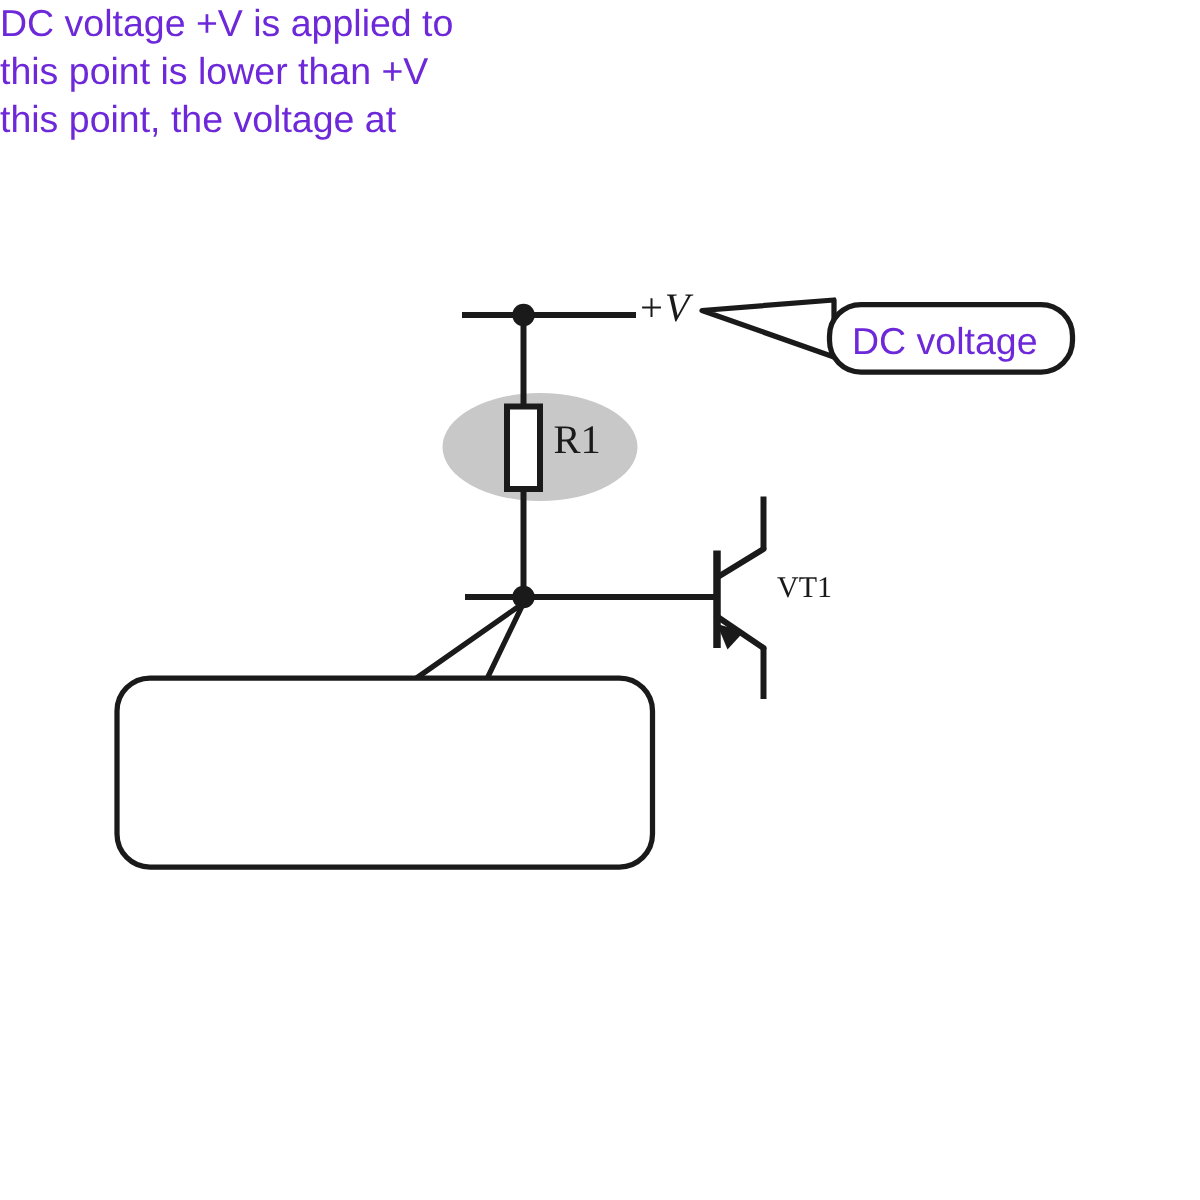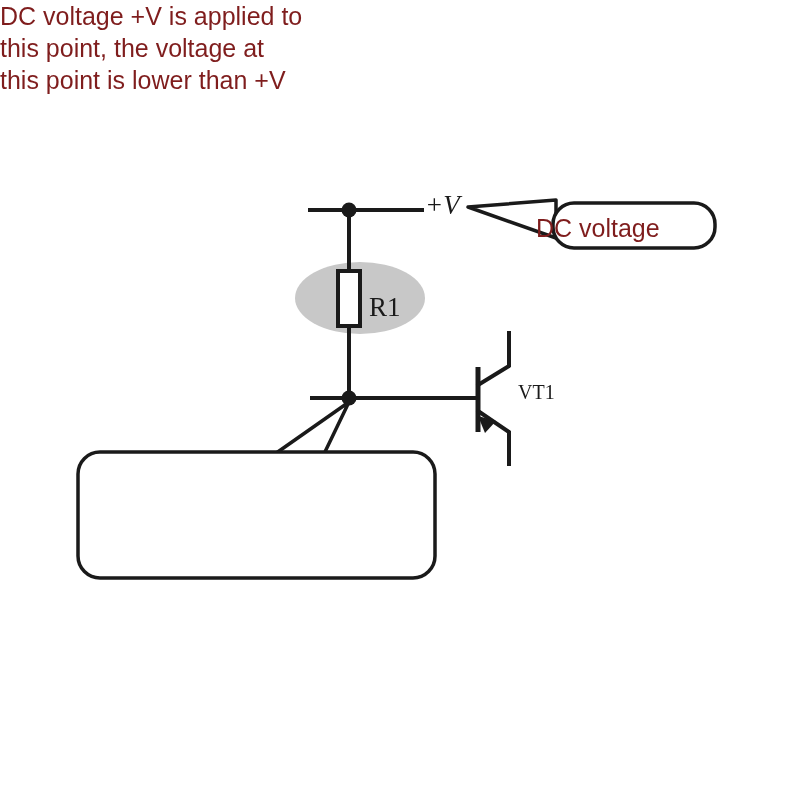--- a/index.html
+++ b/index.html
@@ -35,42 +35,42 @@
     font-family: "Liberation Serif", "DejaVu Serif", serif;
     font-style: italic;
   }
   .serif-plain {
     font-family: "Liberation Serif", "DejaVu Serif", serif;
     font-style: normal;
   }
   .callout-text {
     position: absolute;
     font-family: "Liberation Sans", sans-serif;
-    color: #7f1d1d;
+    color: #6d28d9;
     white-space: pre;
     line-height: 1.28;
   }
   #callout-dc-voltage-text {
-    left: 536px;
+    left: 568px;
     top: 212px;
     font-size: 25px;
   }
   #callout-node-text {
     left: 92px;
     top: 459px;
     font-size: 25px;
   }
   #label-plus-v {
     left: 425px;
     top: 190px;
     font-size: 27px;
   }
   #label-r1 {
     left: 369px;
-    top: 292px;
+    top: 278px;
     font-size: 27px;
   }
   #label-vt1 {
     left: 518px;
     top: 381px;
     font-size: 20px;
   }
 </style>
 </head>
 <body>
@@ -119,17 +119,17 @@
   <div class="label-text serif-italic" id="label-plus-v">+V</div>
 
   <div class="label-text serif-plain" id="label-r1">R1</div>
 
   <div class="label-text serif-plain" id="label-vt1">VT1</div>
 
   <div class="callout-text" id="callout-dc-voltage-text">DC voltage</div>
 
   <div id="callout-node-text">
     <div class="callout-text" style="position:static;">DC voltage +V is applied to</div>
+    <div class="callout-text" style="position:static;">this point is lower than +V</div>
     <div class="callout-text" style="position:static;">this point, the voltage at</div>
-    <div class="callout-text" style="position:static;">this point is lower than +V</div>
   </div>
 
 </div>
 
 </body></html>

